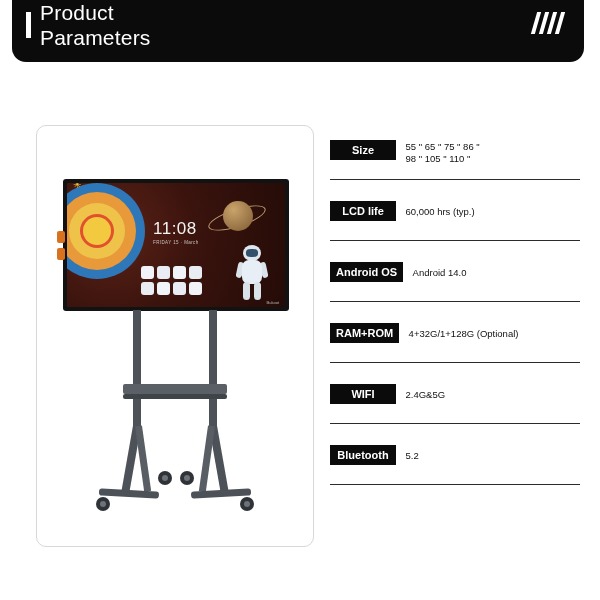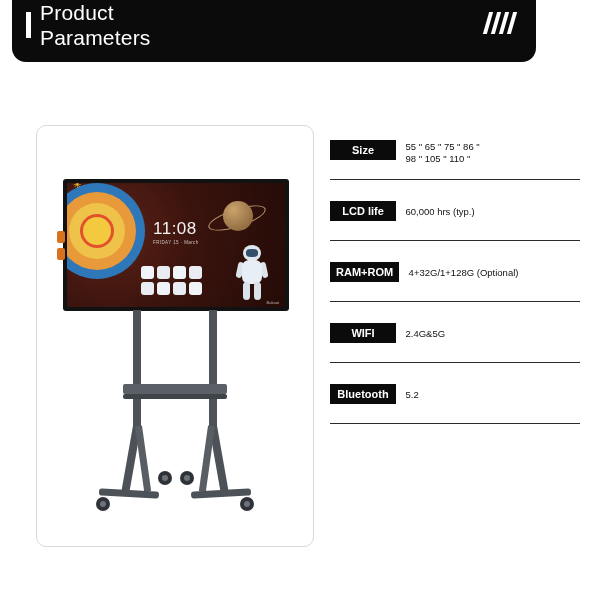--- a/index.html
+++ b/index.html
@@ -13,21 +13,21 @@
     font-family: "Liberation Sans", sans-serif;
     overflow: hidden;
     position: relative;
   }
 
   
   .header {
     position: absolute;
     left: 12px;
     top: 0;
-    width: 524px;
+    width: 572px;
     height: 62px;
     background: #0b0b0b;
     border-bottom-left-radius: 14px;
     border-bottom-right-radius: 14px;
     border-top-left-radius: 0;
     border-top-right-radius: 0;
   }
   .header-accent {
     position: absolute;
     left: 14px;
@@ -376,20 +376,24 @@
 98 " 105 " 110 "</span>
   </div>
 
 
   <div class="spec-row">
     <span class="spec-label">LCD life</span>
     <span class="spec-value">60,000 hrs (typ.)</span>
   </div>
 
 
+  <div class="spec-row">
+    <span class="spec-label">Android OS</span>
+    <span class="spec-value">Android 14.0</span>
+  </div>
 
   <div class="spec-row">
     <span class="spec-label">RAM+ROM</span>
     <span class="spec-value">4+32G/1+128G (Optional)</span>
   </div>
 
   <div class="spec-row">
     <span class="spec-label">WIFI</span>
     <span class="spec-value">2.4G&amp;5G</span>
   </div>

